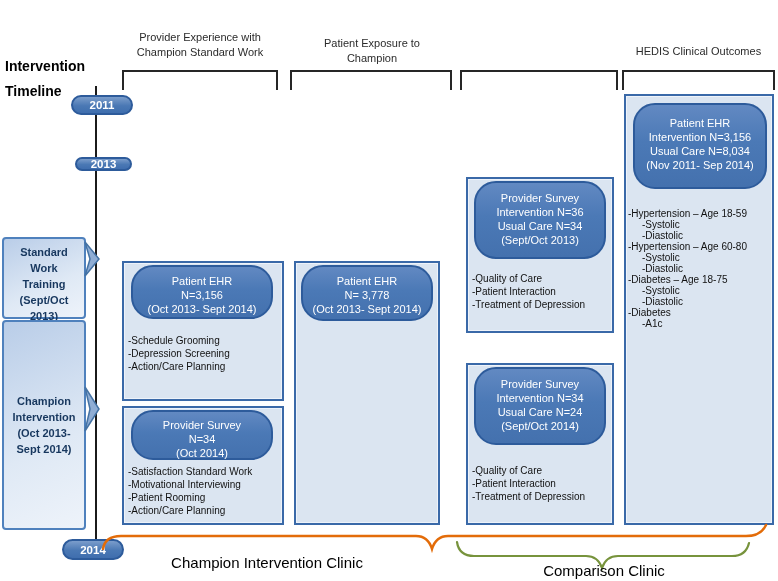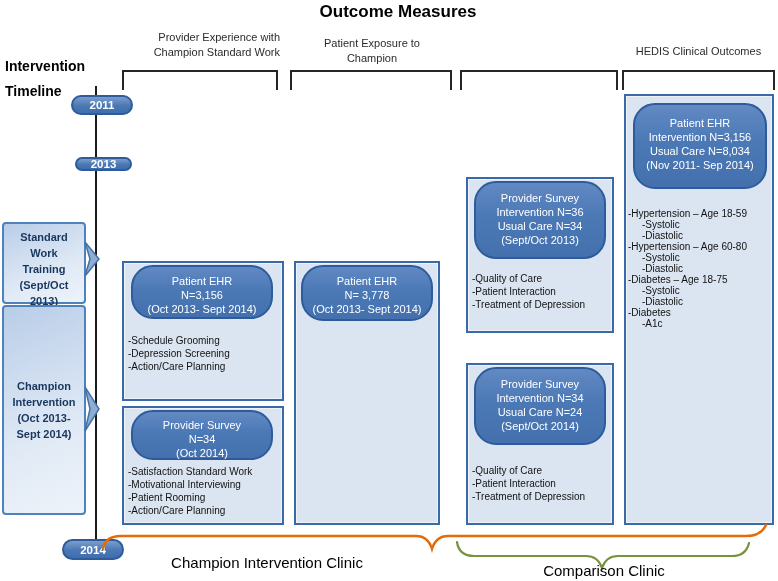--- a/index.html
+++ b/index.html
@@ -8,42 +8,41 @@
   .abs{position:absolute;}
   .title{font-weight:bold;font-size:17px;color:#000;white-space:nowrap;transform:translateX(-50%);}
   .tl-label{font-weight:bold;font-size:14px;line-height:25px;white-space:pre-line;color:#000;}
   .tl-line{width:2px;background:#1b1b1b;}
   .pill{border-radius:11px;background:linear-gradient(180deg,#7b9dcb 0%,#4a78b4 55%,#3f6eae 100%);
         border:2px solid #2d5b9b;color:#fff;font-weight:bold;font-size:11.5px;text-align:center;
         box-sizing:border-box;display:flex;align-items:center;justify-content:center;}
   .event{box-sizing:border-box;border:2px solid #4f81bd;border-radius:4px;
          background:linear-gradient(155deg,#b9cde8 0%,#dfe9f5 60%,#eef3fa 100%);
          color:#17375e;font-weight:bold;font-size:11px;line-height:16px;text-align:center;
-         white-space:pre-line;}
+         white-space:pre-line;margin-top:15px;}
   .event.center{display:flex;align-items:center;justify-content:center;}
   .colhead{font-size:11px;line-height:15px;text-align:center;color:#2b2b2b;white-space:pre-line;}
   .bracket{border:2px solid #262626;border-bottom:none;box-sizing:border-box;}
   .panel{box-sizing:border-box;background:#dbe5f1;border:2px solid #3a69a8;
          box-shadow:inset 0 0 0 1px #eef3fa;}
   .badge{box-sizing:border-box;border:2.5px solid #2d5b9b;border-radius:22px;
          background:linear-gradient(180deg,#6289c2 0%,#4b79b6 45%,#4471ae 100%);
          color:#fff;text-align:center;}
   .badge-title{font-size:11px;line-height:14px;white-space:pre-line;}
   .badge-date{font-size:11px;line-height:12px;margin-top:1px;}
   .bullets{font-size:10px;line-height:13px;white-space:pre;color:#111;}
   .bullets.tall{line-height:11px;}
   .clinic-label{font-size:15px;color:#000;text-align:center;white-space:nowrap;transform:translateX(-50%);}
   svg{display:block;}
 </style>
 </head>
 <body>
 
 <div id="stage">
 
-  <div class="abs title" style="left:398px;top:2px;">Outcome Measures</div>
 
   <div class="abs tl-label" style="left:5px;top:54px;">Intervention
 Timeline</div>
   <div class="abs tl-line" style="left:95px;top:86px;height:460px;"></div>
 
   <div class="abs pill" style="left:71px;top:95px;width:62px;height:20px;">2011</div>
   <div class="abs pill" style="left:75px;top:157px;width:57px;height:14px;">2013</div>
   <div class="abs pill" style="left:62px;top:539px;width:62px;height:21px;">2014</div>
 
   <div class="abs event" style="left:2px;top:222px;width:84px;height:82px;padding-top:5px;">Standard
@@ -56,21 +55,21 @@
   </svg>
 
   <div class="abs event center" style="left:2px;top:305px;width:84px;height:210px;">Champion
 Intervention
 (Oct 2013-
 Sept 2014)</div>
   <svg class="abs" style="left:84px;top:386px;" width="17" height="46">
     <path d="M1,1 L15,23 L1,45 L6,23 Z" fill="#8fadd4" stroke="#4472a4" stroke-width="1.5"></path>
   </svg>
 
-  <div class="abs colhead" style="left:120px;top:30px;width:160px;text-align:right;">Provider Experience with
+  <div class="abs colhead" style="left:120px;top:30px;width:160px;">Provider Experience with
 Champion Standard Work</div>
   <div class="abs colhead" style="left:291px;top:36px;width:162px;">Patient Exposure to
 Champion</div>
   <div class="abs colhead" style="left:622px;top:44px;width:153px;">HEDIS Clinical Outcomes</div>
 
   <div class="abs bracket" style="left:122px;top:70px;width:156px;height:20px;"></div>
   <div class="abs bracket" style="left:290px;top:70px;width:162px;height:20px;"></div>
   <div class="abs bracket" style="left:460px;top:70px;width:158px;height:20px;"></div>
   <div class="abs bracket" style="left:622px;top:70px;width:153px;height:20px;"></div>
 

